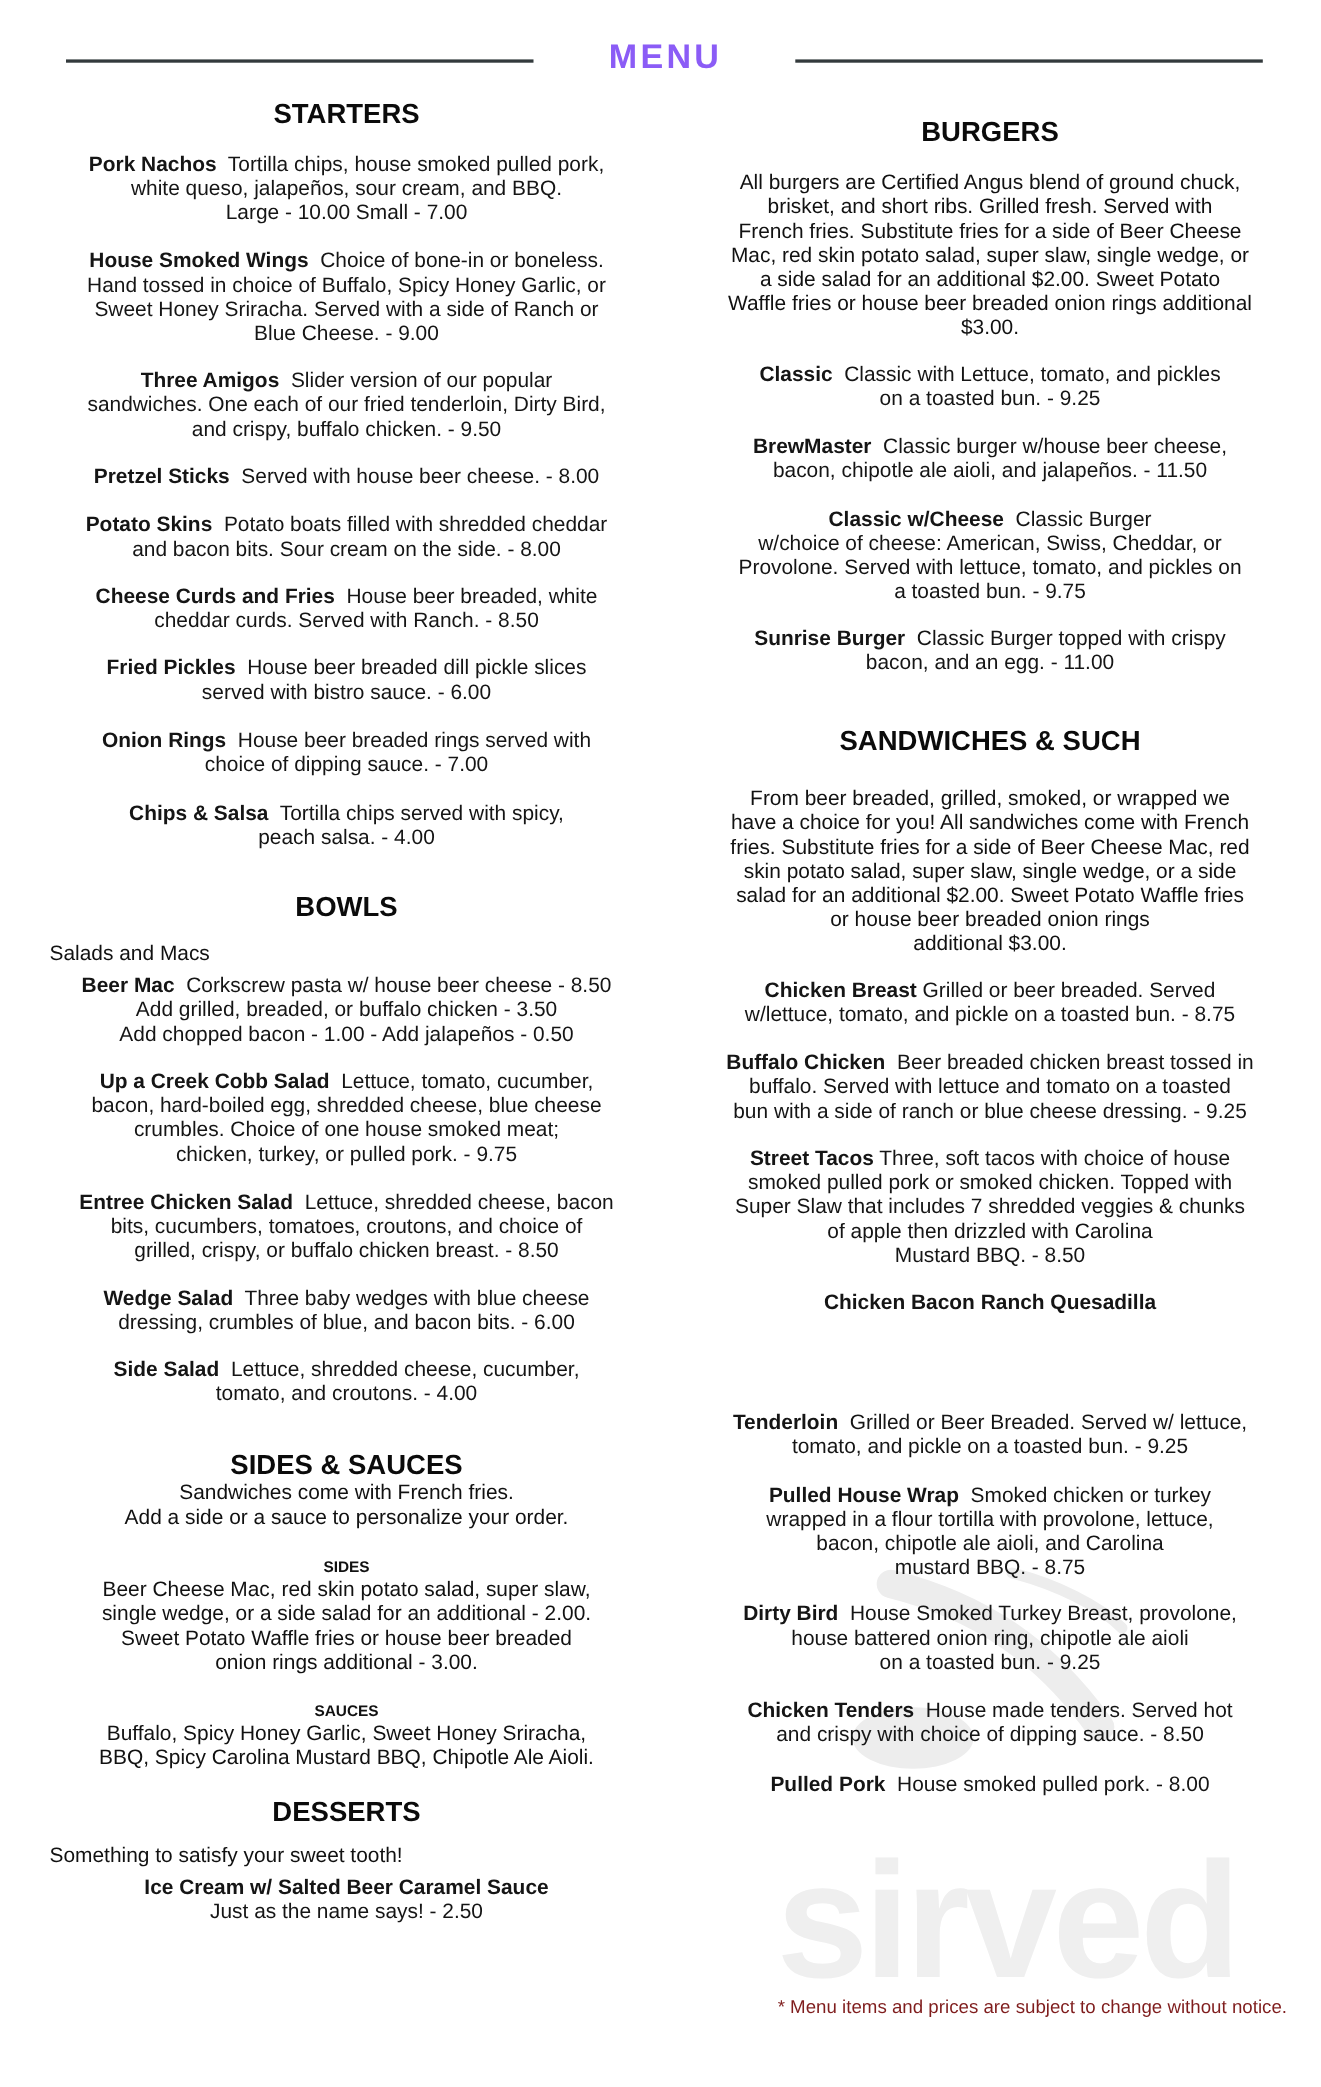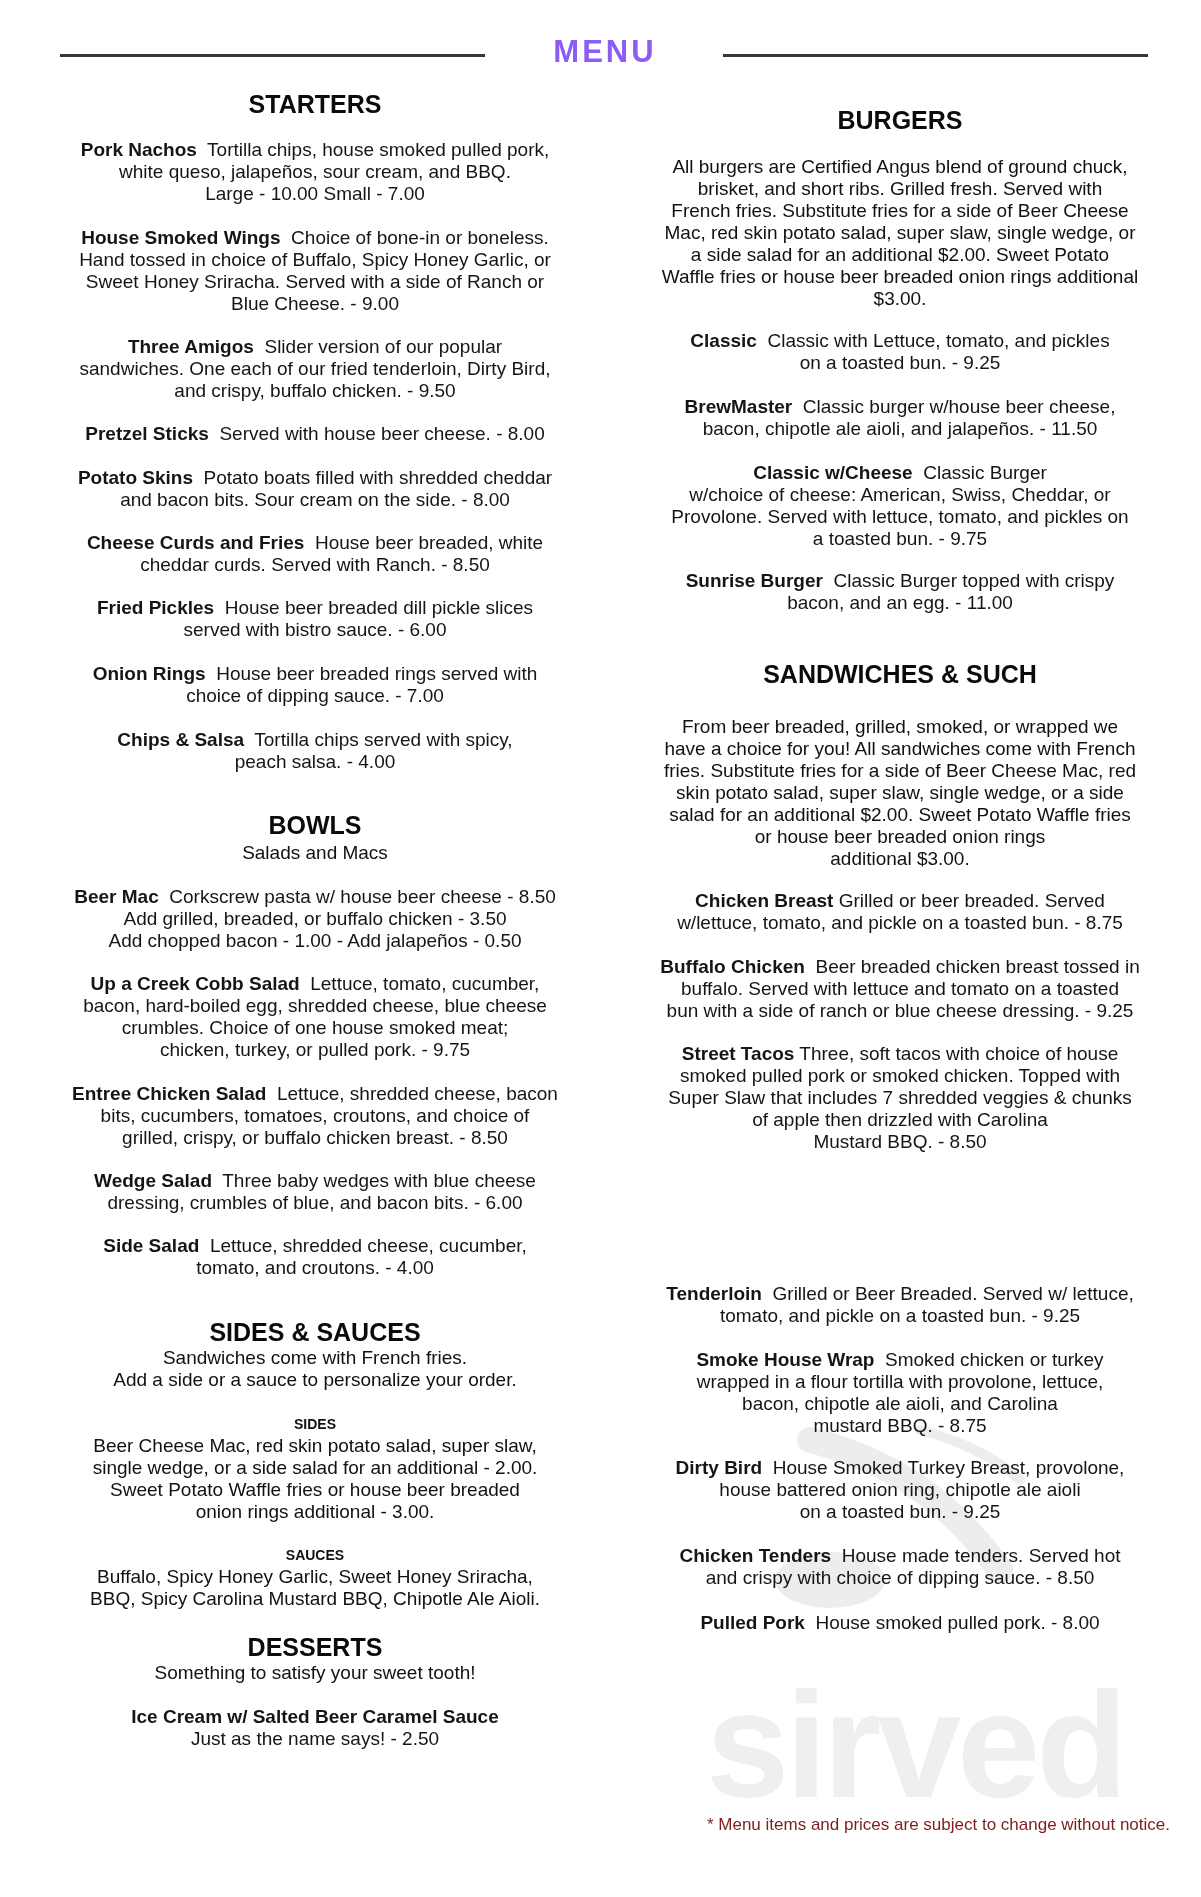--- a/index.html
+++ b/index.html
@@ -23,22 +23,22 @@
   .col {
     position: absolute; top: 0; text-align: center;
   }
   .col.left { left: 45px; width: 540px; }
   .col.right { left: 630px; width: 540px; }
   .section-title {
     position: absolute; left: 0; width: 100%; text-align: center;
     font-size: 25px; font-weight: bold; color: #0b0b0b; margin: 0;
   }
   .section-sub {
-    position: absolute; left: 0; width: 100%; text-align: center;
-    font-size: 19px; line-height: 22px;
+    position: absolute; left: 0; width: 100%; text-align: left;
+    font-size: 19px; line-height: 22px; margin-top: 15px;
   }
   .item {
     position: absolute; left: 0; width: 100%; text-align: center;
     font-size: 19px; line-height: 22px; color: #151515;
   }
   .item .name { font-weight: bold; }
   .item .desc { white-space: pre-line; }
   .sub-heading {
     position: absolute; left: 0; width: 100%; text-align: center;
     font-size: 14px; font-weight: bold; line-height: 22px;
@@ -177,24 +177,25 @@
 w/lettuce, tomato, and pickle on a toasted bun.  - 8.75</span></div>
   <div class="item" style="top:956px"><span class="name">Buffalo Chicken</span>&nbsp; <span class="desc">Beer breaded chicken breast tossed in
 buffalo.  Served with lettuce and tomato on a toasted
 bun with a side of ranch or blue cheese dressing.  - 9.25</span></div>
   <div class="item" style="top:1043px"><span class="name">Street Tacos</span> <span class="desc">Three, soft tacos with choice of house
 smoked pulled pork or smoked chicken.  Topped with
 Super Slaw that includes 7 shredded veggies &amp; chunks
 of apple then drizzled with Carolina
 Mustard BBQ.  - 8.50</span></div>
   <div class="item" style="top:1174px">
+      <div class="name">Chicken Bacon Ranch Quesadilla</div>
     </div>
   <div class="item" style="top:1283px"><span class="name">Tenderloin</span>&nbsp; <span class="desc">Grilled or Beer Breaded.  Served w/ lettuce,
 tomato, and pickle on a toasted bun.  - 9.25</span></div>
-  <div class="item" style="top:1349px"><span class="name">Smoke House Wrap</span>&nbsp; <span class="desc">Smoked chicken or turkey
+  <div class="item" style="top:1349px"><span class="name">Pulled House Wrap</span>&nbsp; <span class="desc">Smoked chicken or turkey
 wrapped in a flour tortilla with provolone, lettuce,
 bacon, chipotle ale aioli, and Carolina
 mustard BBQ.  - 8.75</span></div>
   <div class="item" style="top:1457px"><span class="name">Dirty Bird</span>&nbsp; <span class="desc">House Smoked Turkey Breast, provolone,
 house battered onion ring, chipotle ale aioli
 on a toasted bun.  - 9.25</span></div>
   <div class="item" style="top:1545px"><span class="name">Chicken Tenders</span>&nbsp; <span class="desc">House made tenders.  Served hot
 and crispy with choice of dipping sauce.  - 8.50</span></div>
   <div class="item" style="top:1612px"><span class="name">Pulled Pork</span>&nbsp; <span class="desc">House smoked pulled pork. - 8.00</span></div>
 </div>

